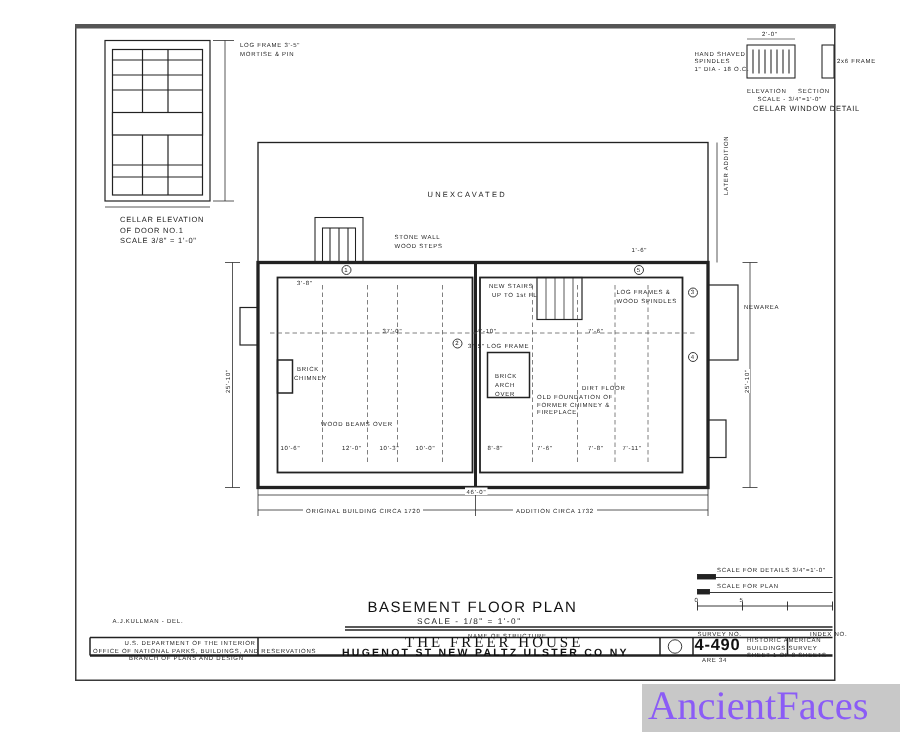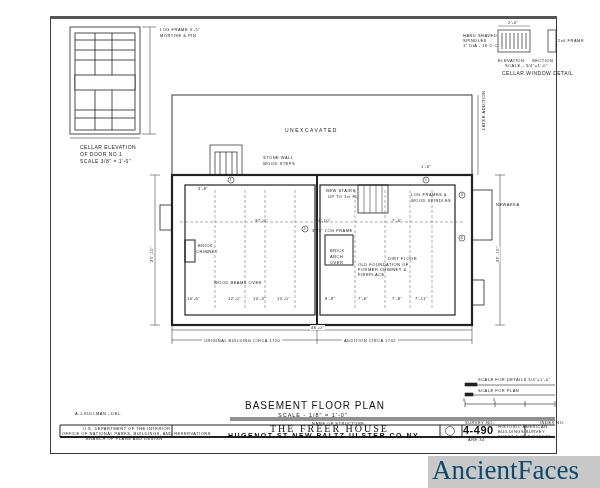--- a/index.html
+++ b/index.html
@@ -9,21 +9,21 @@
   svg{position:absolute;left:0;top:0;}
   .t{position:absolute;white-space:nowrap;font-family:"Liberation Sans",sans-serif;color:#222;letter-spacing:0.5px;}
   .tiny{font-size:4px;}
   .small{font-size:5px;}
   .title{font-size:10px;letter-spacing:1px;color:#111;}
   .subtitle{font-size:5.5px;letter-spacing:1px;}
   .house{font-size:10px;letter-spacing:2px;font-family:"Liberation Serif",serif;color:#111;}
   .loc{font-size:7px;letter-spacing:1.5px;font-weight:bold;color:#111;}
   .sheetnum{font-size:11px;font-weight:bold;color:#111;}
   .watermark{position:absolute;left:428px;top:456px;width:172px;height:32px;background:#c8c8c8;}
-  .wm-text{position:absolute;left:432px;top:455px;font-family:"Liberation Serif",serif;font-size:27px;color:#0c4a6e;letter-spacing:0px;white-space:nowrap;}
+  .wm-text{position:absolute;left:432px;top:455px;font-family:"Liberation Serif",serif;font-size:27px;color:#8b5cf6;letter-spacing:0px;white-space:nowrap;}
 </style>
 </head>
 <body>
 
 <div class="sheet"></div>
 <div class="topband"></div>
 
 <svg width="600" height="488" viewBox="0 0 600 488" stroke="#222" fill="none">
 
   <g stroke-width="0.8">

